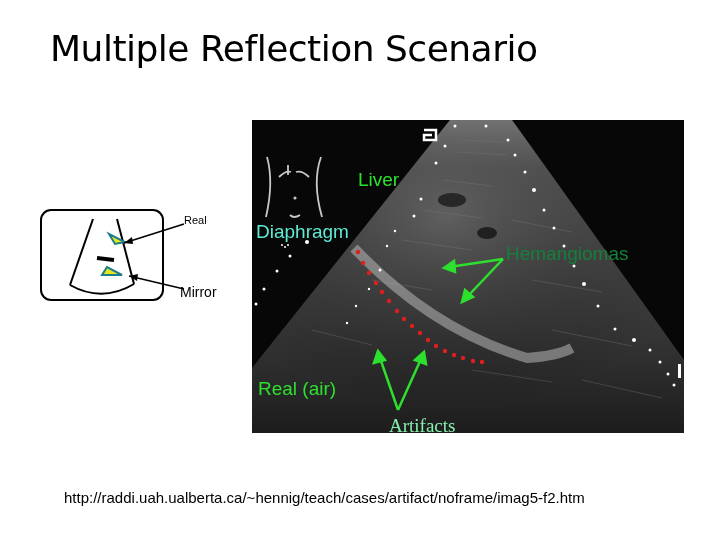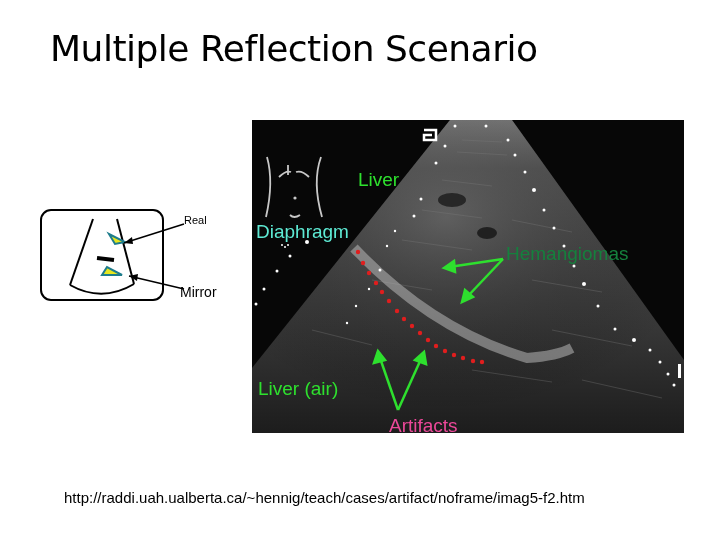--- a/index.html
+++ b/index.html
@@ -174,17 +174,17 @@
     <g stroke="#2ee02e" stroke-width="2.5" fill="#2ee02e">
       <line x1="146" y1="290" x2="128" y2="238"></line>
       <polygon points="126,231 122,243 133,240"></polygon>
       <line x1="146" y1="290" x2="169" y2="239"></line>
       <polygon points="172,232 163,240 174,244"></polygon>
     </g>
   </svg>
   <div class="us-label" style="left:106px; top:50px; color:#2ee02e;">Liver</div>
   <div class="us-label" style="left:4px; top:102px; color:#5eead4;">Diaphragm</div>
   <div class="us-label" style="left:254px; top:124px; color:#15803d;">Hemangiomas</div>
-  <div class="us-label" style="left:6px; top:259px; color:#2ee02e;">Liver (air)</div>
-  <div class="us-label" style="left:137px; top:296px; color:#ec4899;">Artifacts</div>
+  <div class="us-label" style="left:6px; top:259px; color:#2ee02e;">Real (air)</div>
+  <div class="us-label" style="left:137px; top:296px; color:#86efac;font-family:Liberation Serif, serif;">Artifacts</div>
 </div>
 
 <div class="citation">http://raddi.uah.ualberta.ca/~hennig/teach/cases/artifact/noframe/imag5-f2.htm</div>
 
 </body></html>

